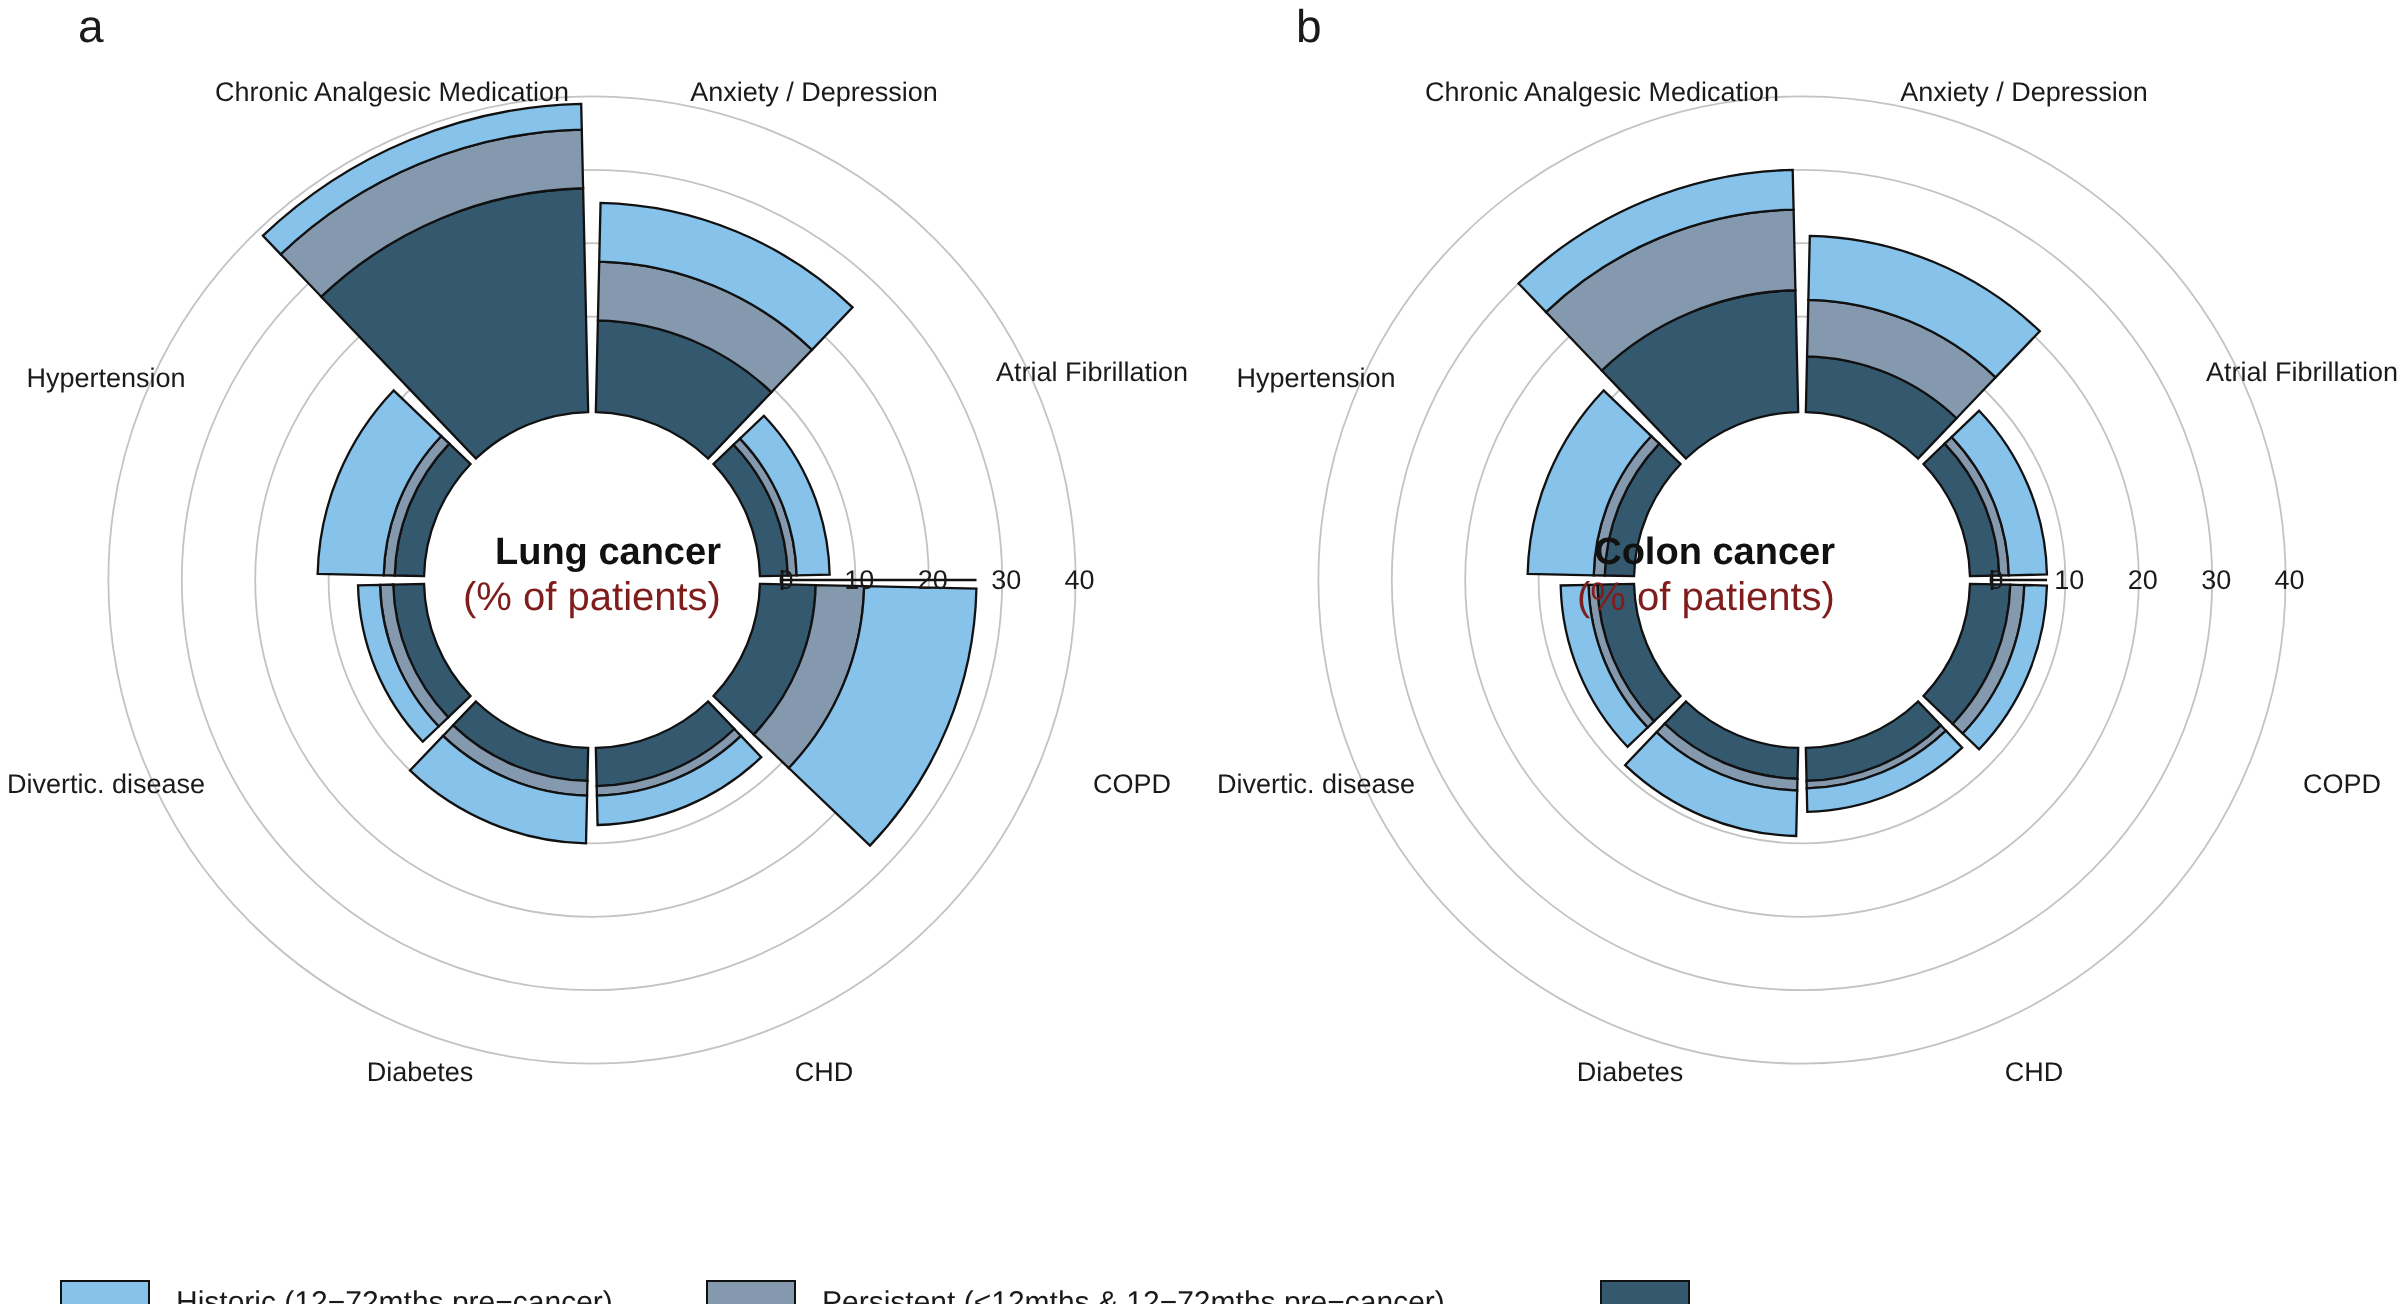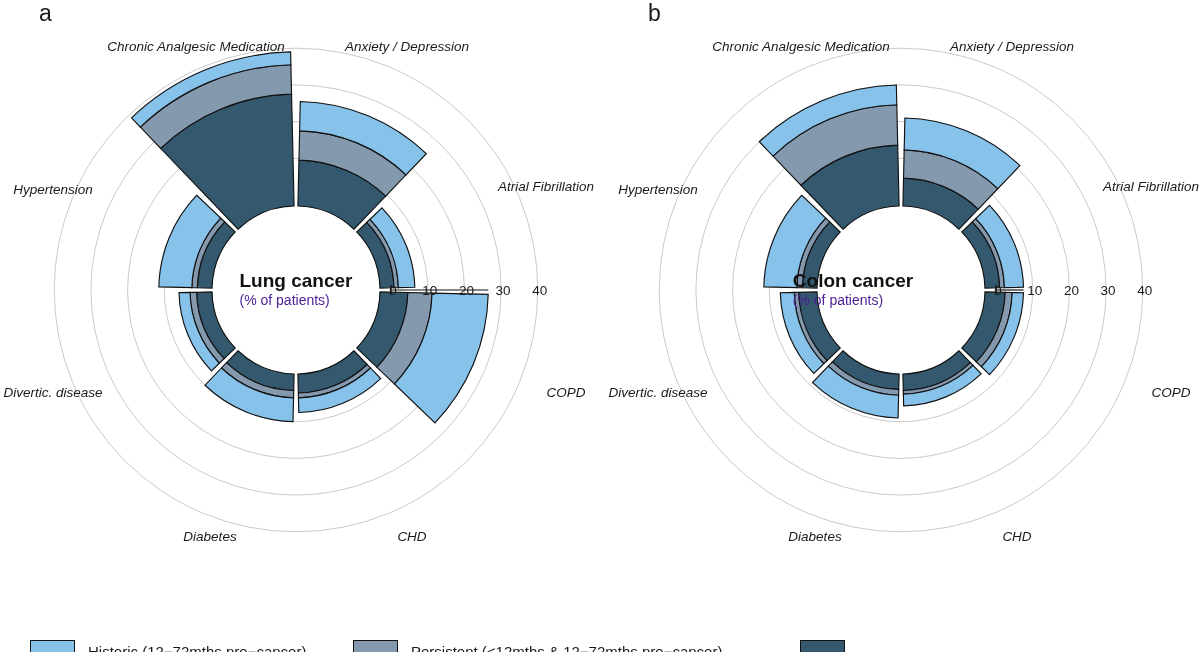--- a/index.html
+++ b/index.html
@@ -7,27 +7,27 @@
     position:relative;width:1200px;height:652px;background:#fff;overflow:hidden;
     font-family:"Liberation Sans", sans-serif;color:#1a1a1a;
   }
   #chart-svg{position:absolute;left:0;top:0;}
   .panel-letter{
     position:absolute;top:1px;font-size:23px;color:#1a1a1a;line-height:1.1;
   }
   #panel-letter-a{left:39px;}
   #panel-letter-b{left:648px;}
   .center-title{
-    position:absolute;transform:translate(-50%,-50%);text-align:left;white-space:nowrap;
+    position:absolute;transform:translate(-50%,-50%);text-align:right;white-space:nowrap;
   }
   .center-title .t1{font-size:19px;font-weight:bold;line-height:1.1;color:#111;}
-  .center-title .t2{font-size:14px;line-height:1.15;color:#4c1d95;}
+  .center-title .t2{font-size:20px;line-height:1.15;color:#7f1d1d;}
   .cat-label{
     position:absolute;transform:translate(-50%,-50%);font-size:13.5px;color:#1a1a1a;
-    white-space:nowrap;text-align:center;font-style:italic;
+    white-space:nowrap;text-align:center;
   }
   #legend{position:absolute;left:0;top:614px;width:1200px;height:34px;margin-top:24px;}
   .legend-item{position:absolute;display:flex;align-items:center;height:26px;}
   .legend-swatch{
     width:45px;height:22px;border:1.6px solid #111;box-sizing:border-box;flex:0 0 auto;
   }
   .legend-label{margin-left:13px;font-size:15px;color:#1a1a1a;white-space:nowrap;}
 </style>
 </head>
 <body>

